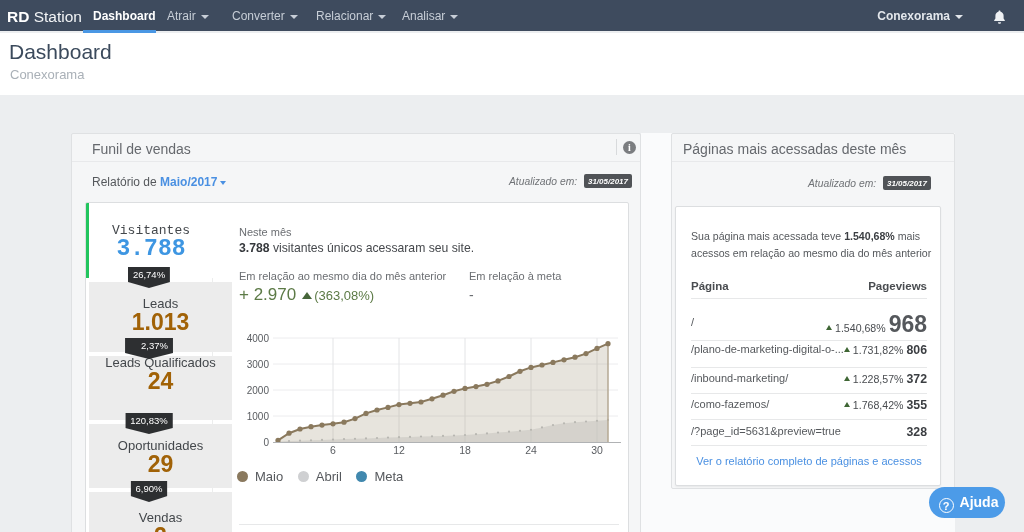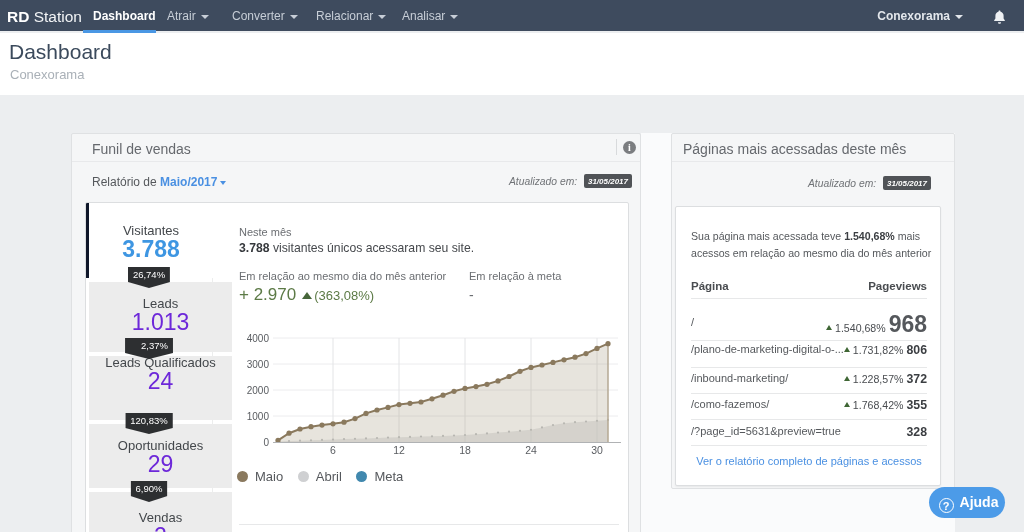--- a/index.html
+++ b/index.html
@@ -37,23 +37,23 @@
 .relat .caret { border-top-color:#4a90e2; border-left-width:3px; border-right-width:3px; margin-left:3px; }
 .atual { position:absolute; right:8px; top:13px; font-size:10.3px; color:#6f7276;font-style:italic; }
 .dbadge { display:inline-block; background:#505357; color:#fff; font-size:8px; font-weight:bold; padding:2.5px 4px 2.5px; border-radius:2px; margin-left:4px; position:relative; top:-1px; }
 
 .card { position:absolute; background:#fff; border:1px solid #dcdee0; border-radius:2px; overflow:hidden; }
 #cardL { left:13px; top:68px; width:544px; height:440px; }
 #cardR { left:3px; top:72px; width:266px; height:280px; box-shadow:0 1px 2px rgba(0,0,0,0.06); }
 
 #funnel { position:absolute; left:0; top:0; width:127px; height:440px; border-right:1px solid #eceded; }
 .stage { position:absolute; left:3px; width:143px; background:#ececec; text-align:center; }
-.stage.sel { left:0; width:127px; background:#fff; border-left:3px solid #0f172a; }
+.stage.sel { left:0; width:127px; background:#fff; border-left:3px solid #22c55e;font-family:Liberation Mono, monospace; }
 .stage .lbl { font-size:13px; line-height:14px; color:#43474b; }
-.stage .val { font-size:23px; line-height:22px; color:#6d28d9; }
+.stage .val { font-size:23px; line-height:22px; color:#a16207;font-weight:bold; }
 .stage.sel .val { color:#3e96e2; font-weight:bold; }
 .fbadge { position:absolute; left:50%; transform:translateX(-50%); background:#2d2f31; color:#fff; font-size:9.5px; font-weight:normal; padding:2px 5px 8px; clip-path:polygon(0 0,100% 0,100% calc(100% - 6px),50% 100%,0 calc(100% - 6px)); z-index:5; white-space:nowrap; }
 
 #chartside { position:absolute; left:127px; top:0; width:416px; height:440px; }
 .cs-muted { position:absolute; font-size:11px; color:#6b6e72; }
 .cs-dark { position:absolute; font-size:12.2px; color:#45484c; }
 .cs-dark b { color:#35383c; }
 #delta { position:absolute; left:26px; top:82px; font-size:17px; color:#5c7a46; }
 #delta .tri { display:inline-block; width:0; height:0; border-left:5px solid transparent; border-right:5px solid transparent; border-bottom:7px solid #47663a; margin:0 2px 1px 6px; }
 #delta small { font-size:13px; }

